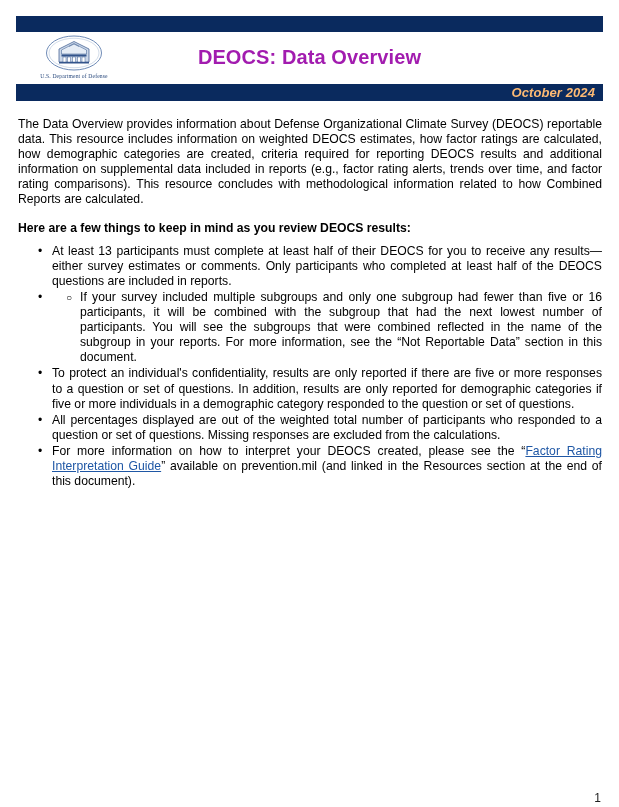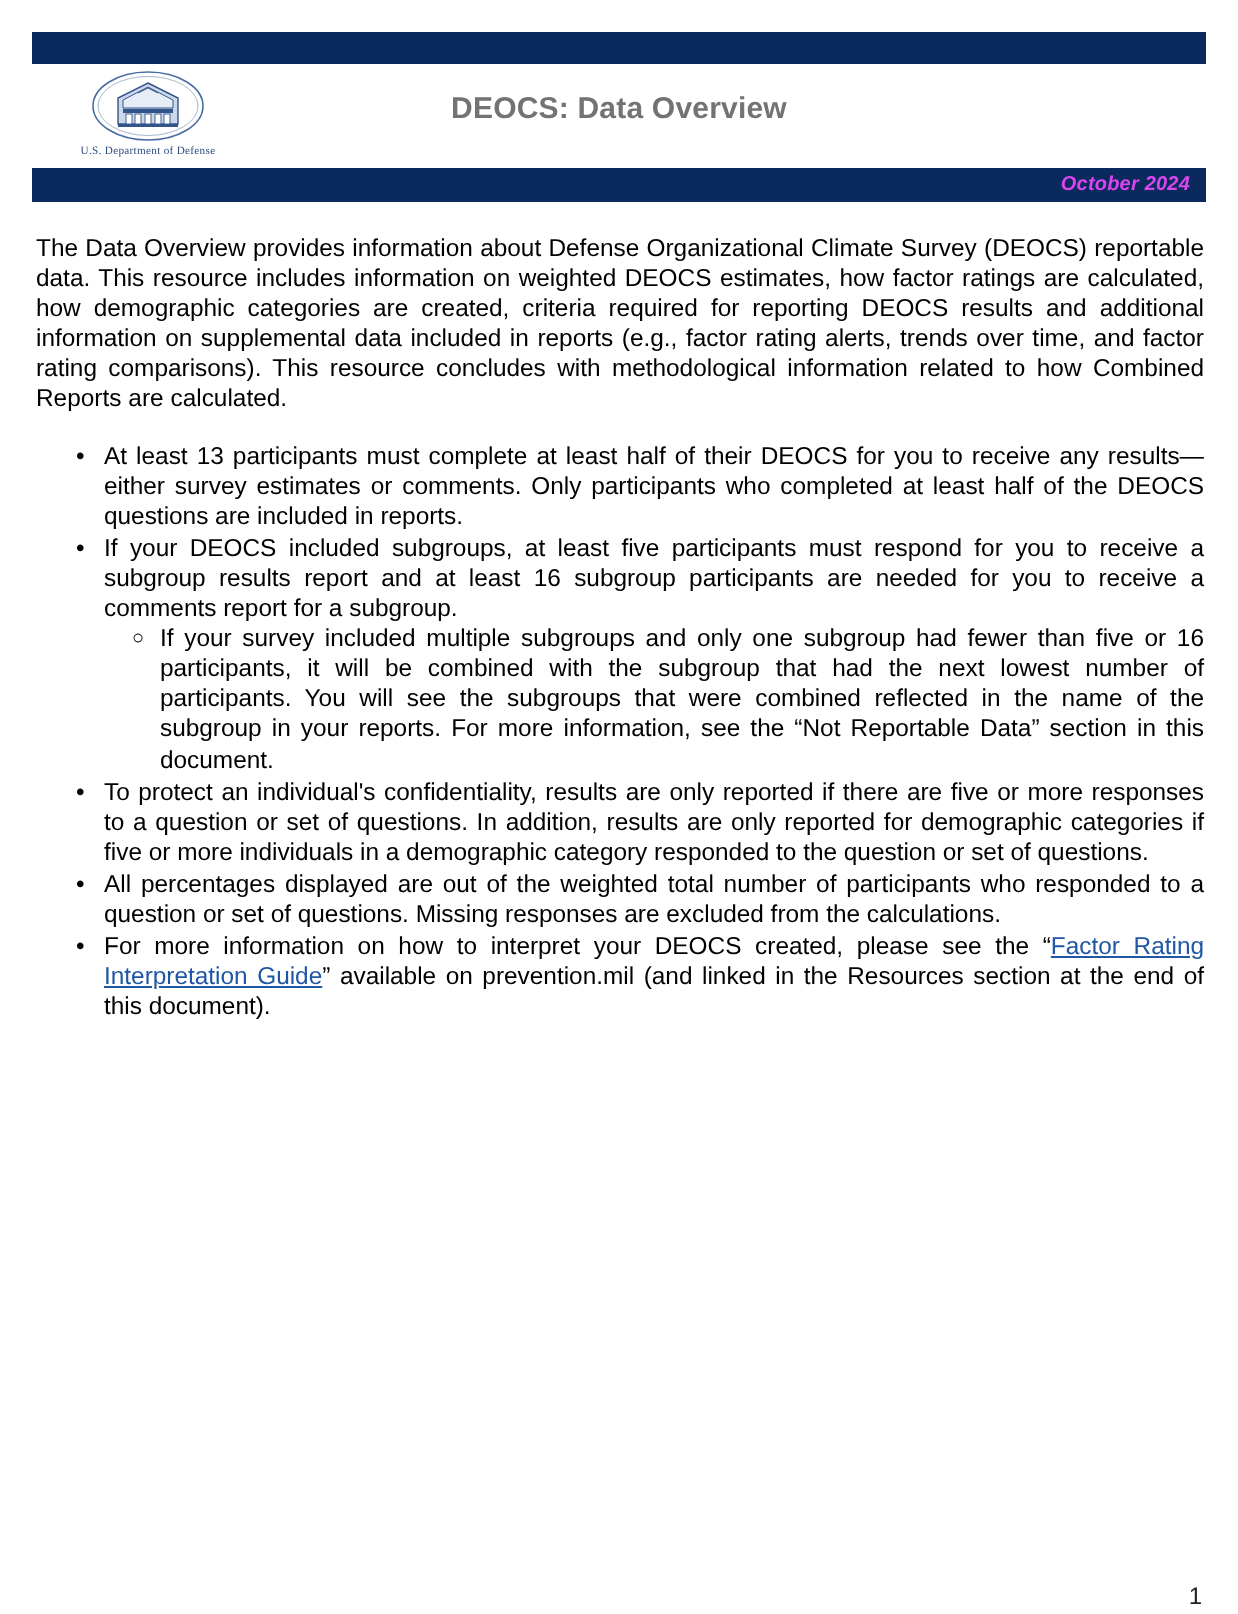--- a/index.html
+++ b/index.html
@@ -42,23 +42,23 @@
   .bar-bottom {
     height: 17px;
     margin-top: 0px;
     display: flex;
     align-items: center;
     justify-content: flex-end;
     padding-right: 8px;
     box-sizing: border-box;
   }
   .bar-date {
-    color: #d946ef;
+    color: #fdba74;
     font-style: italic;
-    font-size: 10px;
+    font-size: 13px;
     font-weight: bold;
     letter-spacing: 0.1px;
   }
 
   .header-mid {
     height: 52px;
     position: relative;
   }
 
   .logo-wrap {
@@ -82,23 +82,23 @@
     margin-top: 1px;
     white-space: nowrap;
   }
 
   .header-title {
     position: absolute;
     left: 0;
     right: 0;
     top: 14px;
     text-align: center;
-    font-size: 15px;
+    font-size: 20px;
     font-weight: bold;
-    color: #737373;
+    color: #a21caf;
     letter-spacing: 0.1px;
   }
 
   
   .content {
     padding: 0 17px 0 18px;
     margin-top: 14px;
   }
 
   p.intro {
@@ -205,31 +205,31 @@
 
     <div class="bar bar-bottom">
       <span class="bar-date">October 2024</span>
     </div>
   </div>
 
   <div class="content">
 
     <p class="intro">The Data Overview provides information about Defense Organizational Climate Survey (DEOCS) reportable data.  This resource includes information on weighted DEOCS estimates, how factor ratings are calculated, how demographic categories are created, criteria required for reporting DEOCS results and additional information on supplemental data included in reports (e.g., factor rating alerts, trends over time, and factor rating comparisons).  This resource concludes with methodological information related to how Combined Reports are calculated.</p>
 
+    <h2 class="lead">Here are a few things to keep in mind as you review DEOCS results:</h2>
 
     <ul class="bullets">
 
       <li>
         <span class="marker">•</span>
         <span>At least 13 participants must complete at least half of their DEOCS for you to receive any results—either survey estimates or comments.  Only participants who completed at least half of the DEOCS questions are included in reports.</span>
       </li>
 
       <li>
         <span class="marker">•</span>
-        <span>If your DEOCS included subgroups, at least five participants must respond for you to receive a subgroup results report and at least 16 subgroup participants are needed for you to receive a comments report for a subgroup.</span>
         <ul class="sub">
           <li>
             <span class="marker">○</span>
             <span>If your survey included multiple subgroups and only one subgroup had fewer than five or 16 participants, it will be combined with the subgroup that had the next lowest number of participants.  You will see the subgroups that were combined reflected in the name of the subgroup in your reports.  For more information, see the “Not Reportable Data” section in this document.</span>
           </li>
         </ul>
       </li>
 
       <li>
         <span class="marker">•</span>

